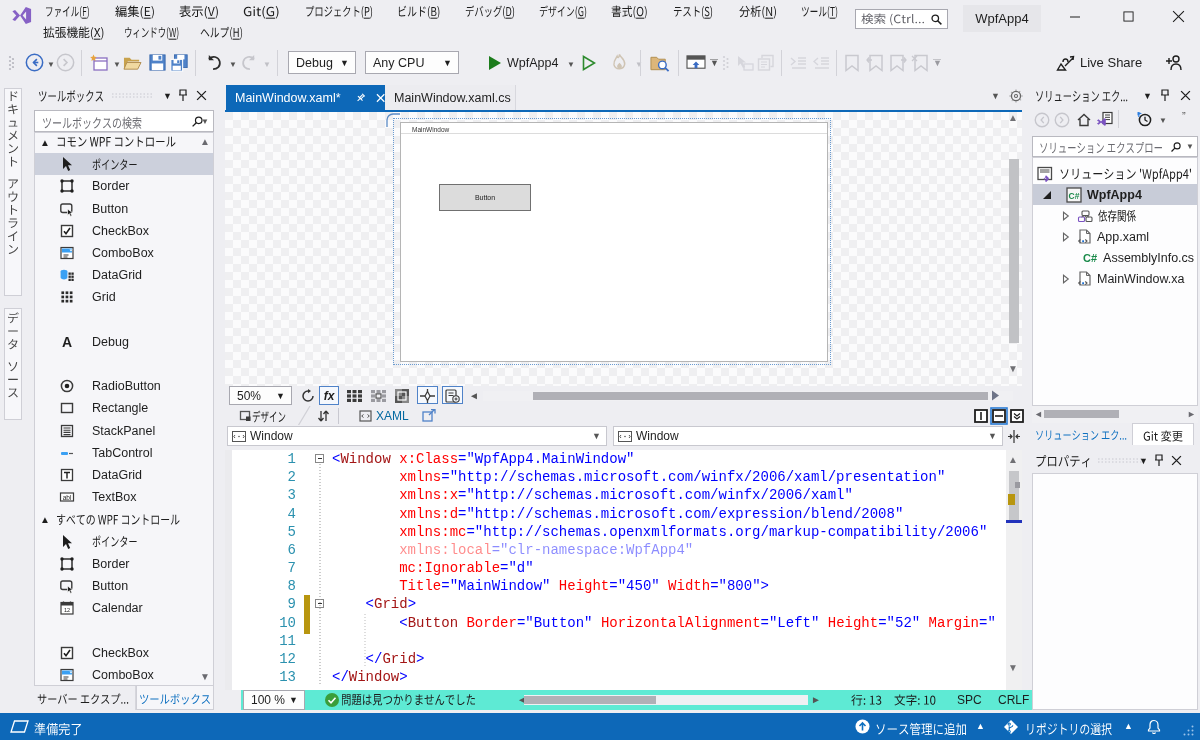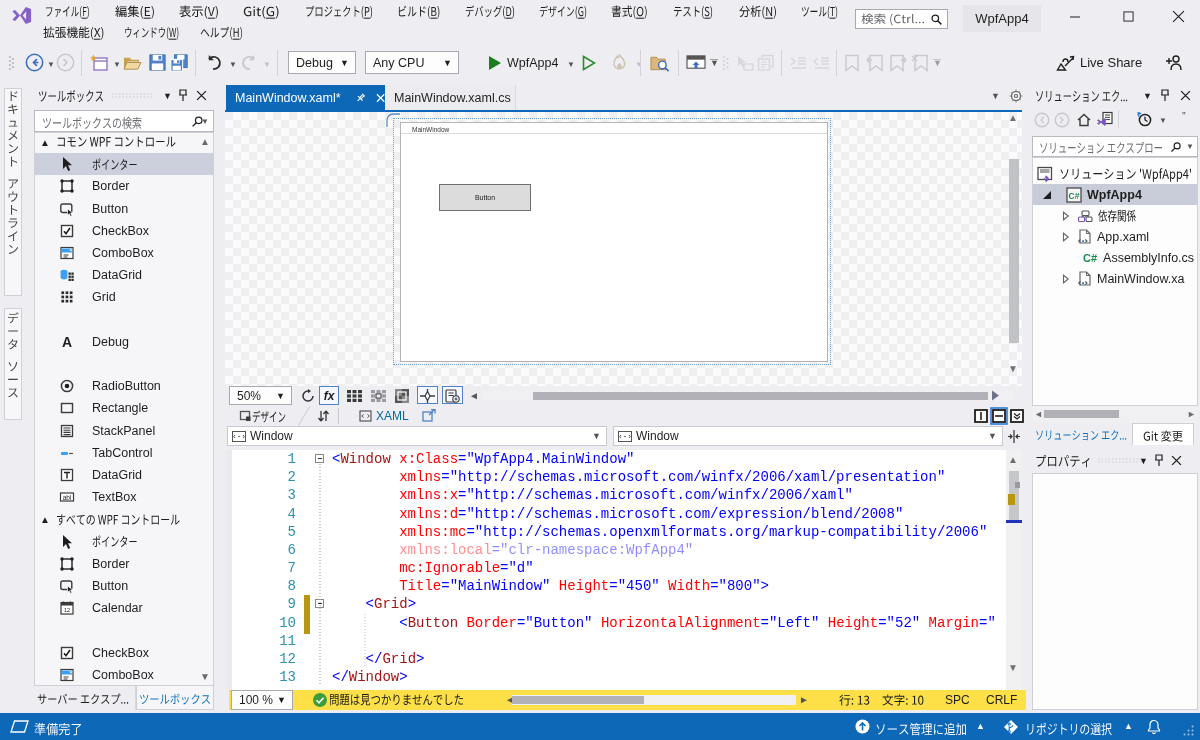--- a/index.html
+++ b/index.html
@@ -43,21 +43,21 @@
 #dtoolbar { position:absolute; left:0; top:302px; width:797px; height:20px; background:#eeeef2; }
 #dtabs { position:absolute; left:0; top:322px; width:797px; height:20px; background:#eeeef2; font-size:12px; }
 #bcrumbs { position:absolute; left:0; top:341px; width:797px; height:22px; background:#eeeef2; }
 .bc { position:absolute; top:1px; height:20px; background:#fff; border:1px solid #c8c8cf; font-size:12px; display:flex; align-items:center; color:#1e1e1e; }
 #code { position:absolute; left:0; top:366px; width:781px; height:240px; background:#fff; overflow:hidden; font-family:"Liberation Mono", monospace; font-size:14px; line-height:18.17px; white-space:pre; }
 .lnum { position:absolute; left:0; width:71px; text-align:right; color:#2b91af; }
 .cline { position:absolute; left:107px; }
 .red { color:#ff0000; } .blue { color:#0000ff; } .brown { color:#a31515; }
 .fade { opacity:0.45; }
 #codevscroll { position:absolute; left:781px; top:366px; width:16px; height:240px; background:#f0f0f1; }
-#codebar { position:absolute; left:4px; top:606px; width:797px; height:20px; background:#fde047; font-size:12px; }
+#codebar { position:absolute; left:16px; top:606px; width:797px; height:20px; background:#5eead4; font-size:12px; }
 
 #rightpanel { left:1030px; top:84px; width:170px; height:629px; }
 #solhead { position:absolute; left:0; top:0; width:170px; height:24px; display:flex; align-items:center; font-size:12.5px; padding-left:5px; }
 #soltools { position:absolute; left:0; top:24px; width:170px; height:26px; }
 #solsearch { position:absolute; left:2px; top:52px; width:166px; height:21px; background:#fff; border:1px solid #b9b9c0; font-size:11px; color:#6a6a70; display:flex; align-items:center; padding-left:5px; white-space:nowrap; overflow:hidden; }
 #soltree { position:absolute; left:2px; top:73px; width:166px; height:249px; background:#fdfdfe; border:1px solid #cfcfd6; overflow:hidden; }
 .strow { position:absolute; left:0; width:164px; height:21px; display:flex; align-items:center; font-size:12.5px; white-space:nowrap; }
 #solhscroll { position:absolute; left:2px; top:322px; width:166px; height:17px; background:#f0f0f3; }
 #soltabs { position:absolute; left:0; top:339px; width:170px; height:22px; font-size:12px; display:flex; }
 #prophead { position:absolute; left:0; top:365px; width:170px; height:24px; display:flex; align-items:center; font-size:12.5px; padding-left:5px; }

